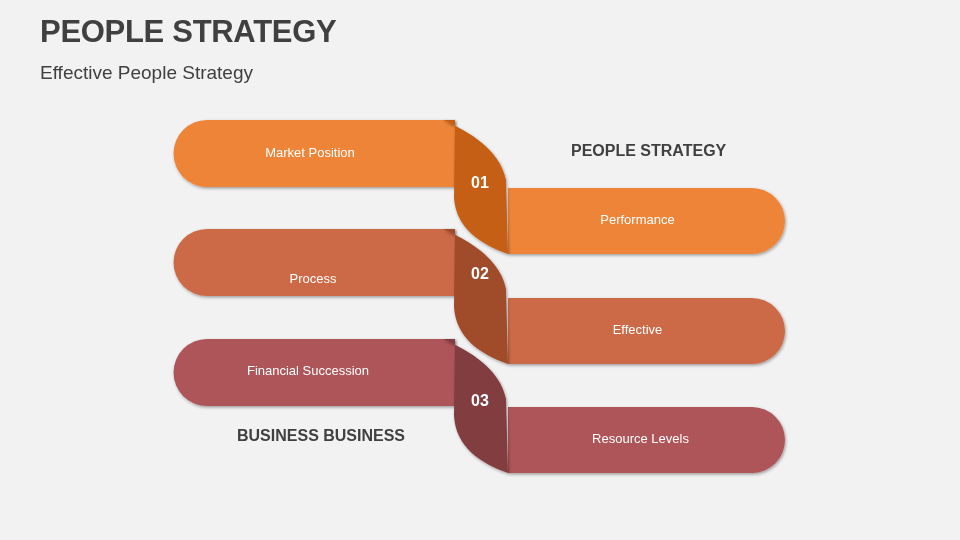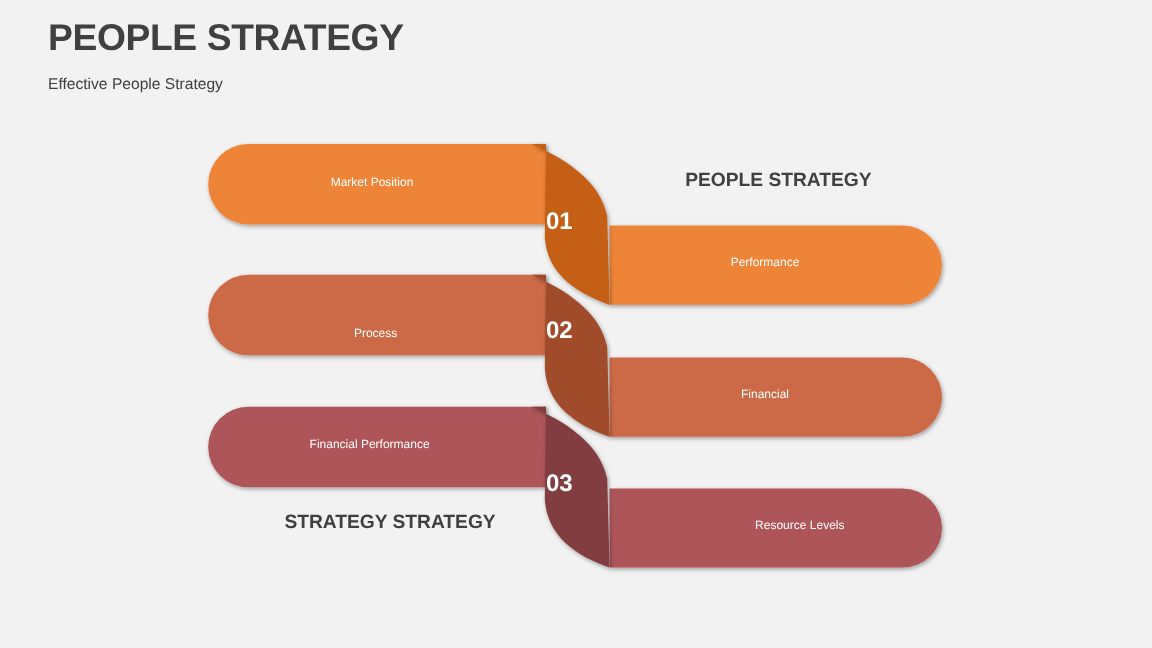--- a/index.html
+++ b/index.html
@@ -8,30 +8,30 @@
     background: #f2f2f2;
     font-family: "Liberation Sans", "DejaVu Sans", sans-serif;
     position: relative;
   }
   .title {
     position: absolute; left: 40px; top: 14px;
     font-size: 31px; font-weight: bold; color: #404040; letter-spacing: -0.3px;
   }
   .subtitle {
     position: absolute; left: 40px; top: 62px;
-    font-size: 13px; color: #404040;
+    font-size: 19px; color: #404040;
   }
   svg.diagram { position: absolute; left: 0; top: 0; }
   .pill-label {
-    position: absolute; color: #ffffff; font-size: 10px;
+    position: absolute; color: #ffffff; font-size: 13px;
     text-align: center; line-height: 20px;
   }
   .num {
-    position: absolute; color: #ffffff; font-size: 20px; font-weight: bold;
-    width: 50px; text-align: left;
+    position: absolute; color: #ffffff; font-size: 16px; font-weight: bold;
+    width: 50px; text-align: center;
   }
   .side-label {
     position: absolute; color: #404040; font-size: 16px; font-weight: bold;
   }
 </style>
 </head>
 <body>
 
 <div class="title">PEOPLE STRATEGY</div>
 <div class="subtitle">Effective People Strategy</div>
@@ -61,20 +61,20 @@
     <path d="M443,339 C470,351 500,369 506,399 L508,473 C480,463 456,447 454,416 L455,339 Z" fill="#823c40" filter="url(#sh)"></path>
   </g>
 </svg>
 
 <div class="pill-label" style="left:180px; top:143px; width:260px;">Market Position</div>
 <div class="num" style="left:455px; top:174px;">01</div>
 <div class="pill-label" style="left:510px; top:210px; width:255px;">Performance</div>
 
 <div class="pill-label" style="left:180px; top:251px; width:266px;margin-top:18px;">Process</div>
 <div class="num" style="left:455px; top:265px;">02</div>
-<div class="pill-label" style="left:510px; top:320px; width:255px;">Financial</div>
+<div class="pill-label" style="left:510px; top:320px; width:255px;">Effective</div>
 
-<div class="pill-label" style="left:178px; top:361px; width:260px;">Financial Performance</div>
+<div class="pill-label" style="left:178px; top:361px; width:260px;">Financial Succession</div>
 <div class="num" style="left:455px; top:392px;">03</div>
-<div class="pill-label" style="left:540px; top:429px; width:253px;">Resource Levels</div>
+<div class="pill-label" style="left:514px; top:429px; width:253px;">Resource Levels</div>
 
 <div class="side-label" style="left:571px; top:142px;">PEOPLE STRATEGY</div>
-<div class="side-label" style="left:237px; top:427px;">STRATEGY STRATEGY</div>
+<div class="side-label" style="left:237px; top:427px;">BUSINESS BUSINESS</div>
 
 </body></html>

